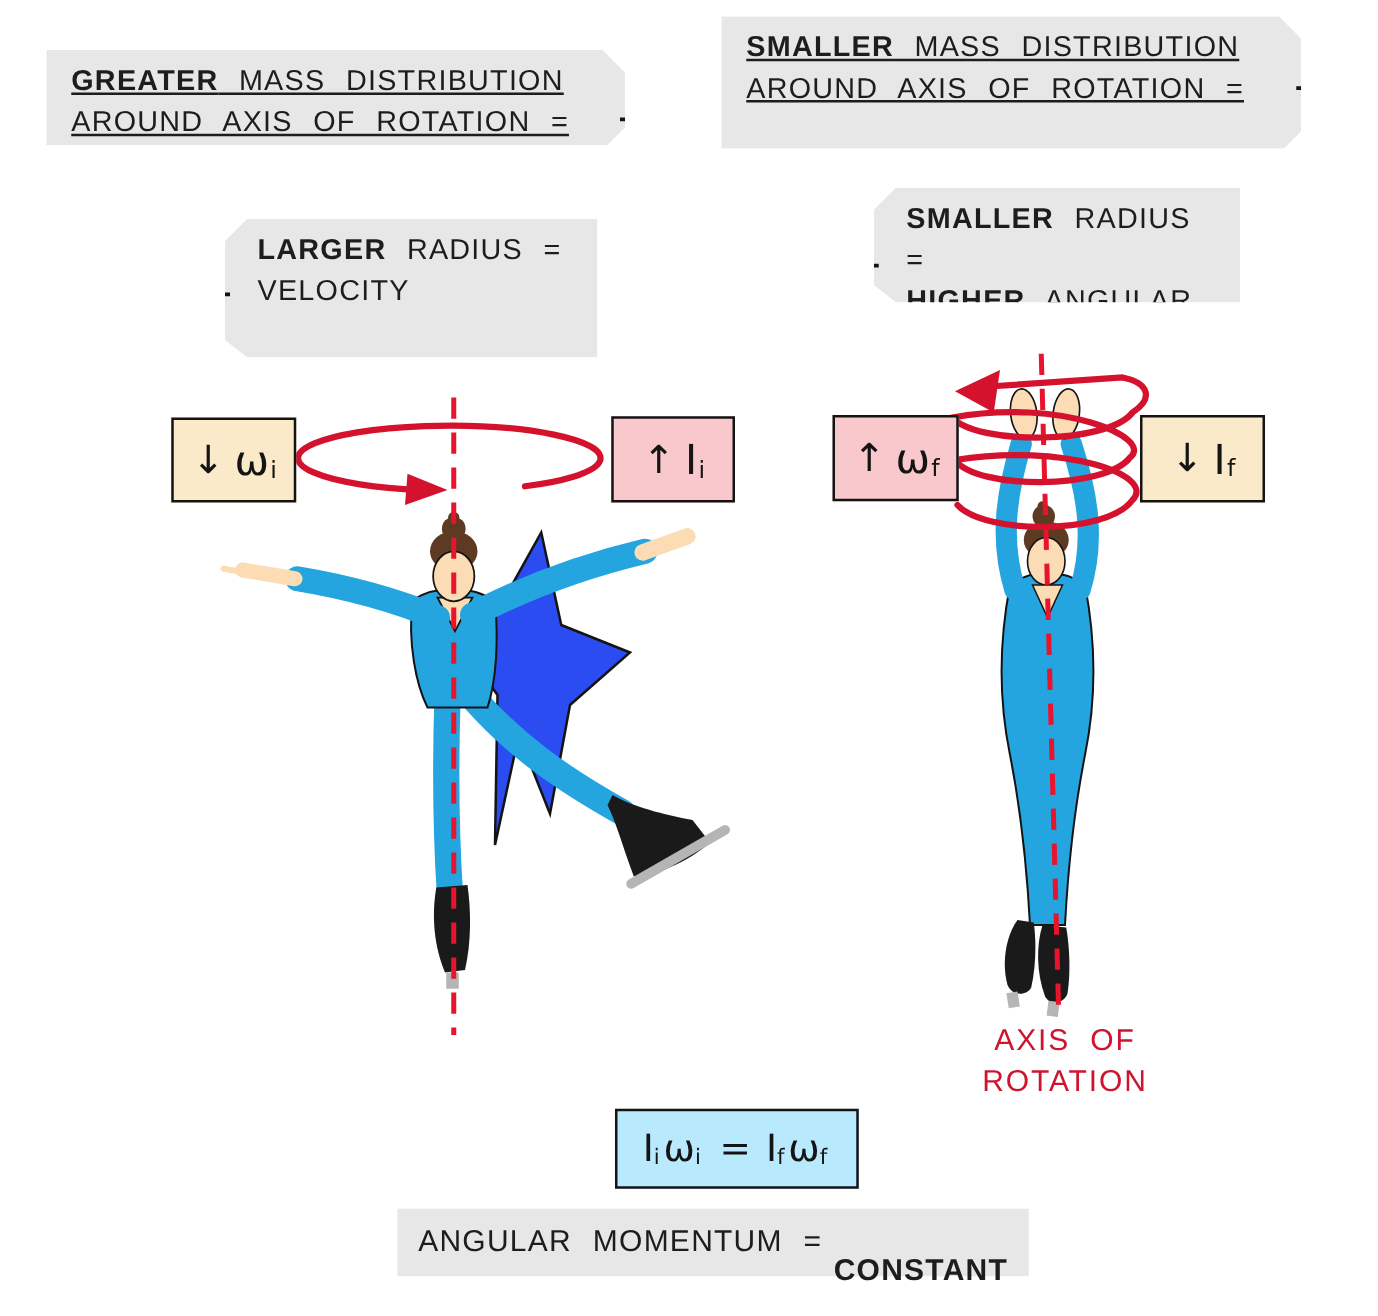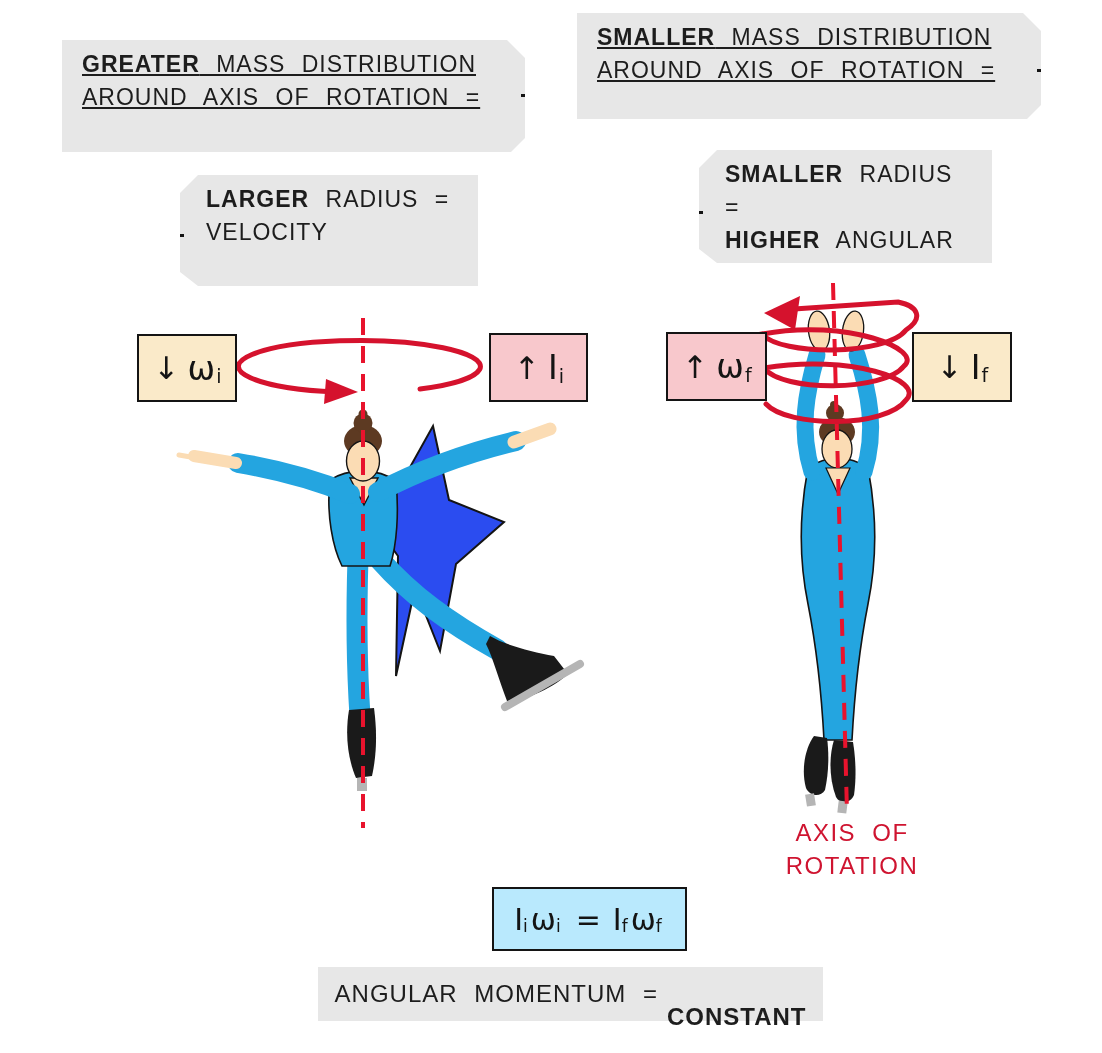--- a/index.html
+++ b/index.html
@@ -106,39 +106,39 @@
       <path d="M 834 740 C 829 756 829 778 836 797 C 840 805 851 803 854 795 C 857 774 855 754 853 742 Z" fill="#1a1a1a"></path>
       <rect x="838" y="801" width="9" height="12" fill="#b5b5b5" transform="rotate(7 842 807)"></rect>
 
       <line x1="833" y1="283" x2="847" y2="812" stroke="#e8132d" stroke-width="4" stroke-dasharray="17 11"></line>
 
       <path d="M 766 404 C 788 428 886 428 906 400 C 926 380 850 354 764 368 C 782 392 884 392 904 366 C 924 350 848 318 762 334 C 780 356 886 356 906 330 C 924 318 918 306 898 302 L 794 309" fill="none" stroke="#d5122d" stroke-width="5" stroke-linecap="round"></path>
       <polygon points="764,313 800,296 795,330" fill="#d5122d"></polygon>
     </g>
   </svg>
 
-  <div class="callout notch-right" style="left:37px;top:40px;width:463px;height:112px;margin-left:25px;">
+  <div class="callout notch-right" style="left:37px;top:40px;width:463px;height:76px;">
     <div><b>GREATER</b><span> MASS DISTRIBUTION</span></div>
     <div><span>AROUND AXIS OF ROTATION =</span></div>
     <span class="dot dot-right" style="top:48px;"></span>
   </div>
 
   <div class="callout notch-right" style="left:577px;top:13px;width:464px;height:106px;">
     <div><b>SMALLER</b><span> MASS DISTRIBUTION</span></div>
     <div><span>AROUND AXIS OF ROTATION =</span></div>
     <span class="dot dot-right" style="top:50px;"></span>
   </div>
 
   <div class="callout notch-left" style="left:180px;top:175px;width:298px;height:111px;padding-left:26px;">
     <div><b>LARGER</b><span> RADIUS =</span></div>
     <div><span>VELOCITY</span></div>
     <span class="dot dot-left" style="top:53px;"></span>
   </div>
 
-  <div class="callout notch-left" style="left:699px;top:150px;width:293px;height:113px;padding-left:26px;">
+  <div class="callout notch-left" style="left:699px;top:150px;width:293px;height:92px;padding-left:26px;">
     <div><b>SMALLER</b><span> RADIUS =</span></div>
     <div><b>HIGHER</b><span> ANGULAR</span></div>
     <div><span>VELOCITY</span></div>
     <span class="dot dot-left" style="top:55px;"></span>
   </div>
 
   <div class="ind bg-cream" style="left:137px;top:334px;width:96px;height:64px;">
     <span class="arrow">↓</span>
       <span>ω</span>
       <sub>i</sub>

